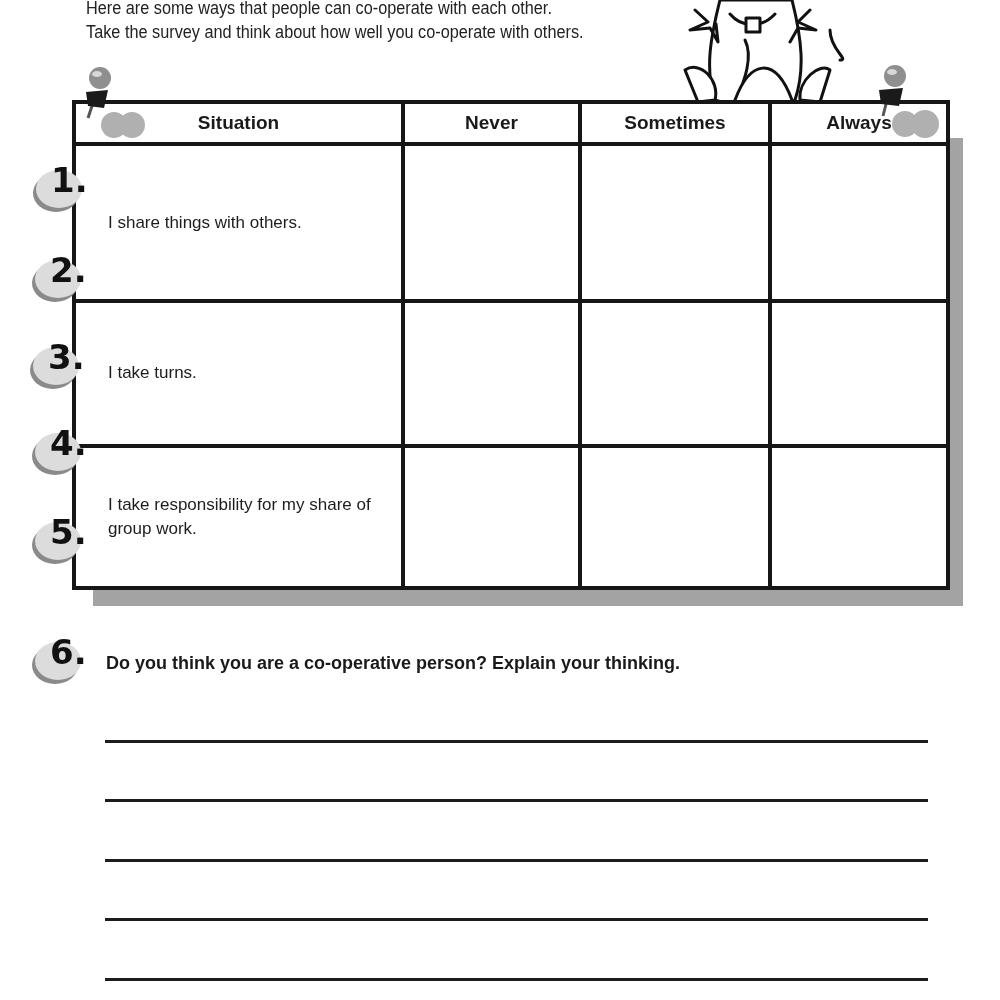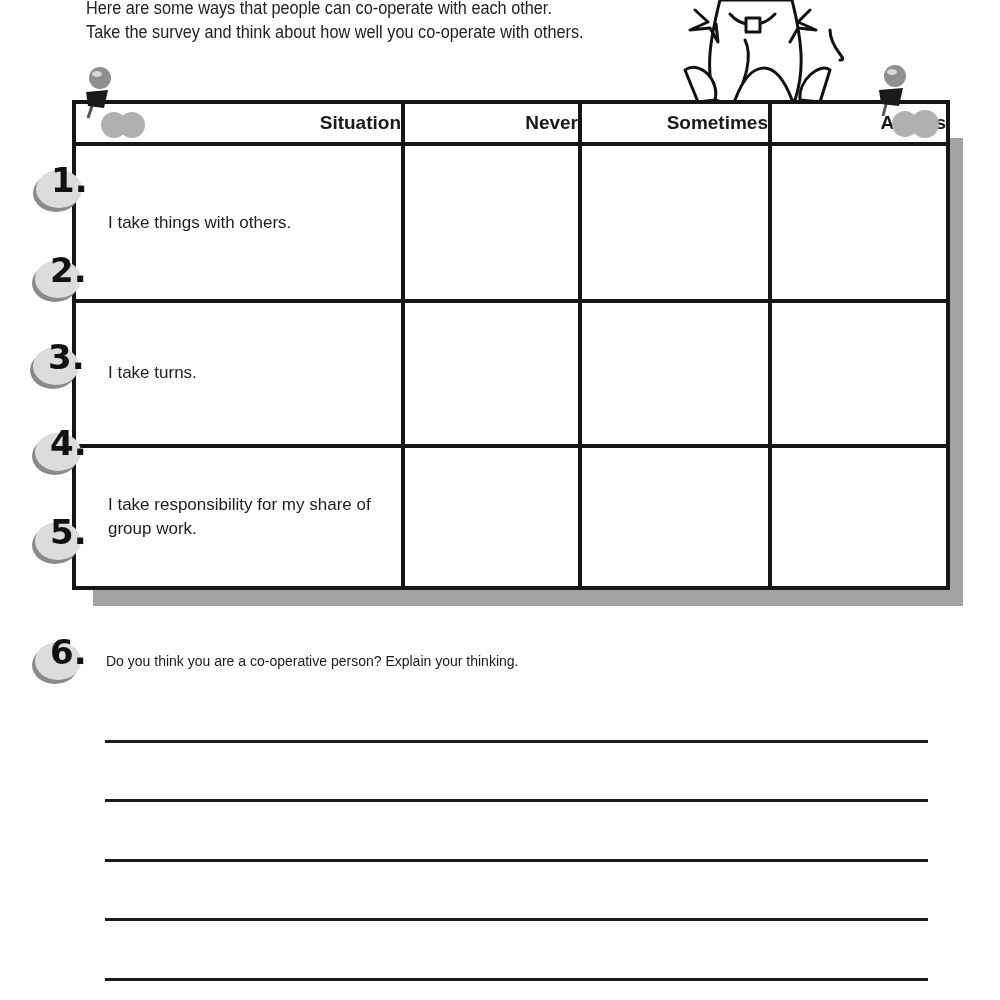--- a/index.html
+++ b/index.html
@@ -2,30 +2,30 @@
 <html><head>
 <meta charset="utf-8">
 <style>
   html, body { margin:0; padding:0; background:#fff; }
   body { width:1000px; height:1000px; position:relative; overflow:hidden; font-family:"Liberation Sans", sans-serif; color:#1a1a1a; }
   .intro { position:absolute; left:86px; top:-4px; font-size:17.5px; line-height:24px; color:#222; transform:scaleX(0.93); transform-origin:left top; white-space:nowrap; }
   .mascot { position:absolute; left:680px; top:0; width:170px; height:112px; }
   .shadow { position:absolute; left:93px; top:138px; width:870px; height:468px; background:#a3a3a3; }
   table.survey { position:absolute; left:72px; top:100px; width:874px; height:490px; border-collapse:collapse; background:#fff; table-layout:fixed; }
   table.survey td, table.survey th { border:4px solid #161616; padding:0; }
-  table.survey th { height:38px; font-size:19px; font-weight:bold; text-align:right; color:#1a1a1a; }
+  table.survey th { height:38px; font-size:19px; font-weight:bold; text-align:center; color:#1a1a1a; }
   table.survey td.sit { font-size:17px; line-height:24px; padding-left:32px; padding-right:10px; color:#1d1d1d; }
   table.survey td.box { }
   .pin { position:absolute; }
   .cloud { position:absolute; }
   .num { position:absolute; width:52px; height:46px; }
   .num .disc { position:absolute; left:0; top:6px; width:46px; height:38px; border-radius:50%; background:#8a8a8a; }
   .num .disc2 { position:absolute; left:3px; top:2px; width:46px; height:38px; border-radius:50%; background:#dcdcdc; }
   .num .digit { position:absolute; left:18px; top:-8px; font-family:"DejaVu Sans", sans-serif; font-weight:bold; font-size:34px; color:#111; }
-  .q6 { position:absolute; left:106px; top:653px; font-size:14px; font-weight:normal; color:#1a1a1a; }
+  .q6 { position:absolute; left:106px; top:653px; font-size:18px; font-weight:bold; color:#1a1a1a; }
   .line { position:absolute; left:105px; width:823px; height:3px; background:#1c1c1c; }
 </style>
 </head>
 <body>
 
 <div class="intro">
   <div>Here are some ways that people can co-operate with each other.</div>
   <div>Take the survey and think about how well you co-operate with others.</div>
 </div>
 
@@ -55,21 +55,21 @@
   <thead>
     <tr>
       <th>Situation</th>
       <th>Never</th>
       <th>Sometimes</th>
       <th>Always</th>
     </tr>
   </thead>
   <tbody>
     <tr style="height:95px">
-      <td class="sit">I take things with others.</td>
+      <td class="sit">I share things with others.</td>
       <td class="box"></td>
       <td class="box"></td>
       <td class="box"></td>
     </tr>
     <tr style="height:87px">
       <td class="sit">I take turns.</td>
       <td class="box"></td>
       <td class="box"></td>
       <td class="box"></td>
     </tr>

